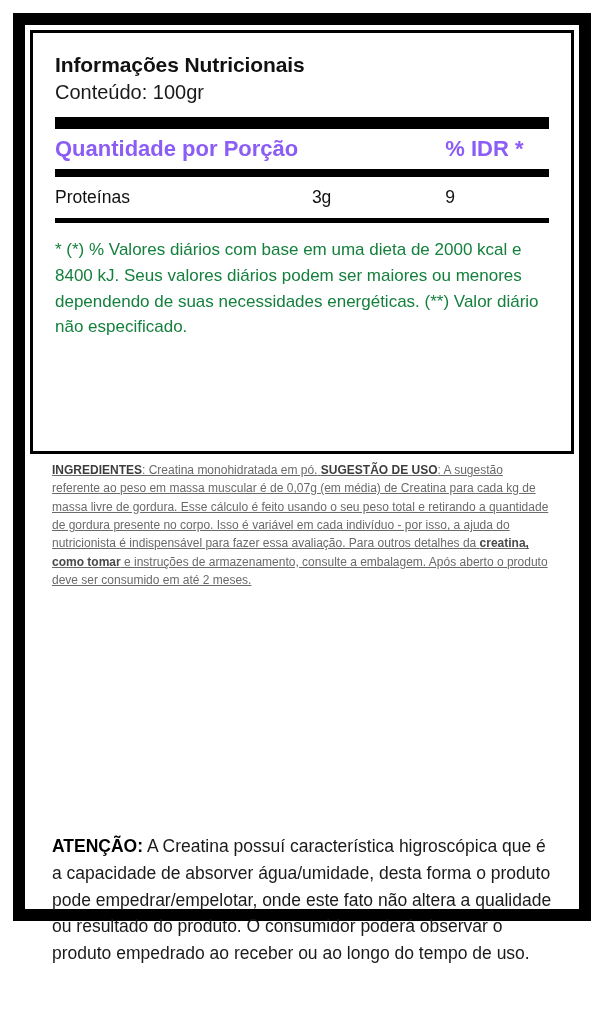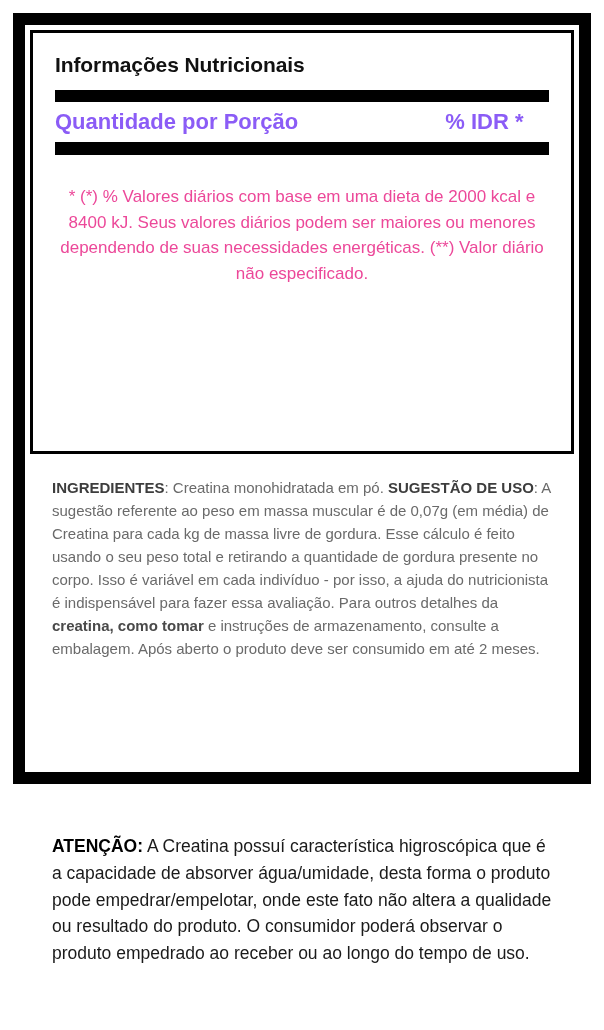--- a/index.html
+++ b/index.html
@@ -14,21 +14,21 @@
     font-family: "Liberation Sans", sans-serif;
     -webkit-font-smoothing: antialiased;
   }
 
   
   .outer-frame {
     position: absolute;
     left: 13px;
     top: 13px;
     width: 578px;
-    height: 771px;
+    height: 908px;
     border: 12px solid #000000;
     background: #ffffff;
   }
 
   .frame-inner {
     position: relative;
     width: 100%;
     height: 100%;
     background: #ffffff;
   }
@@ -107,37 +107,37 @@
     line-height: 40px;
   }
 
   .ta-right { text-align: left; }
   .ta-left  { text-align: left; }
 
   
   .nf-footnote {
     font-size: 17px;
     line-height: 1.52;
-    color: #ec4899;
-    padding-top: 29px;
-    text-align: center;
+    color: #15803d;
+    padding-top: 14px;
   }
 
   
   .body-block {
     position: absolute;
     left: 27px;
     width: 500px;
   }
 
   .block-ingredients {
-    top: 452px;
-    font-size: 15px;
+    top: 436px;
+    font-size: 12px;
     line-height: 1.53;
     color: #6a6a6a;
+    text-decoration: underline;
   }
 
   .block-attention {
     top: 800px;
     font-size: 17.5px;
     line-height: 1.53;
     color: #1a1a1a;
     margin-top: 8px;
   }
   .b-dark { font-weight: bold; color: #3d3d3d; }
@@ -148,20 +148,21 @@
 <body>
 
 <div class="outer-frame">
   <div class="frame-inner">
 
     <div class="nutrition-box">
 
       <div class="nf-title">Informações Nutricionais</div>
 
 
+      <div class="nf-subline">Conteúdo: 100gr</div>
 
       <div class="rule-thick"></div>
 
       <table class="nf-table">
         <colgroup>
           <col class="col-name">
             <col class="col-value">
             <col class="col-pct">
         </colgroup>
         <tbody>
@@ -176,20 +177,25 @@
               </td>
           </tr>
 
           <tr>
             <td colspan="3">
                 <div class="rule-thin"></div>
               </td>
           </tr>
 
           <tr>
+            <td class="nf-row-cell ta-left">Proteínas</td>
+            <td class="nf-row-cell ta-left">3g</td>
+            <td class="nf-row-cell ta-right">9</td>
+          </tr>
+          <tr>
             <td colspan="3">
                 <div class="rule-med"></div>
               </td>
           </tr>
         </tbody>
       </table>
 
       <div class="nf-footnote">* (*) % Valores diários com base em uma dieta de 2000 kcal e 8400 kJ. Seus valores diários podem ser maiores ou menores dependendo de suas necessidades energéticas. (**) Valor diário não especificado.</div>
     </div>
 

